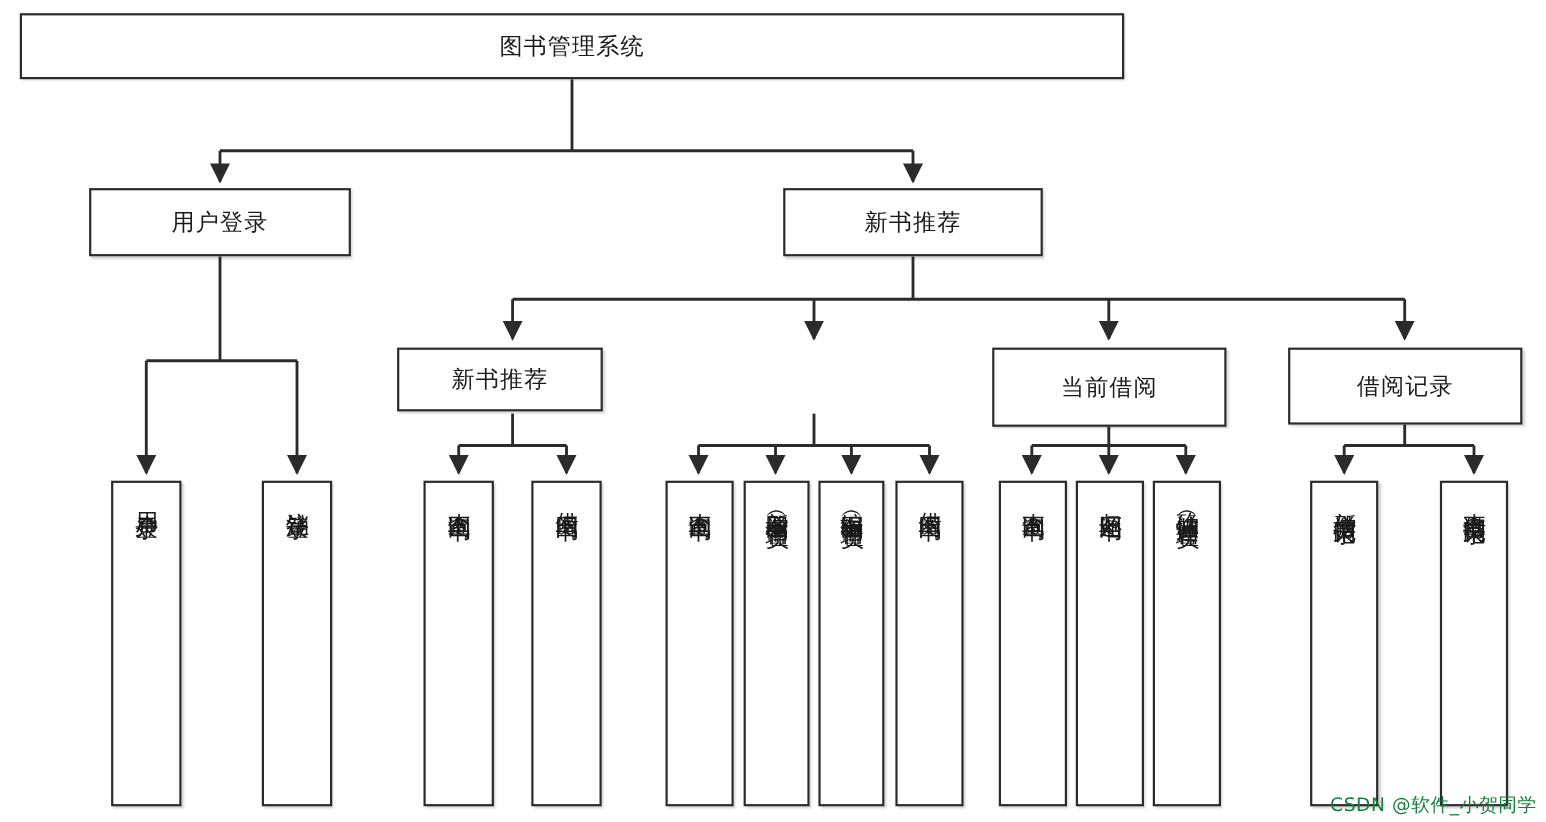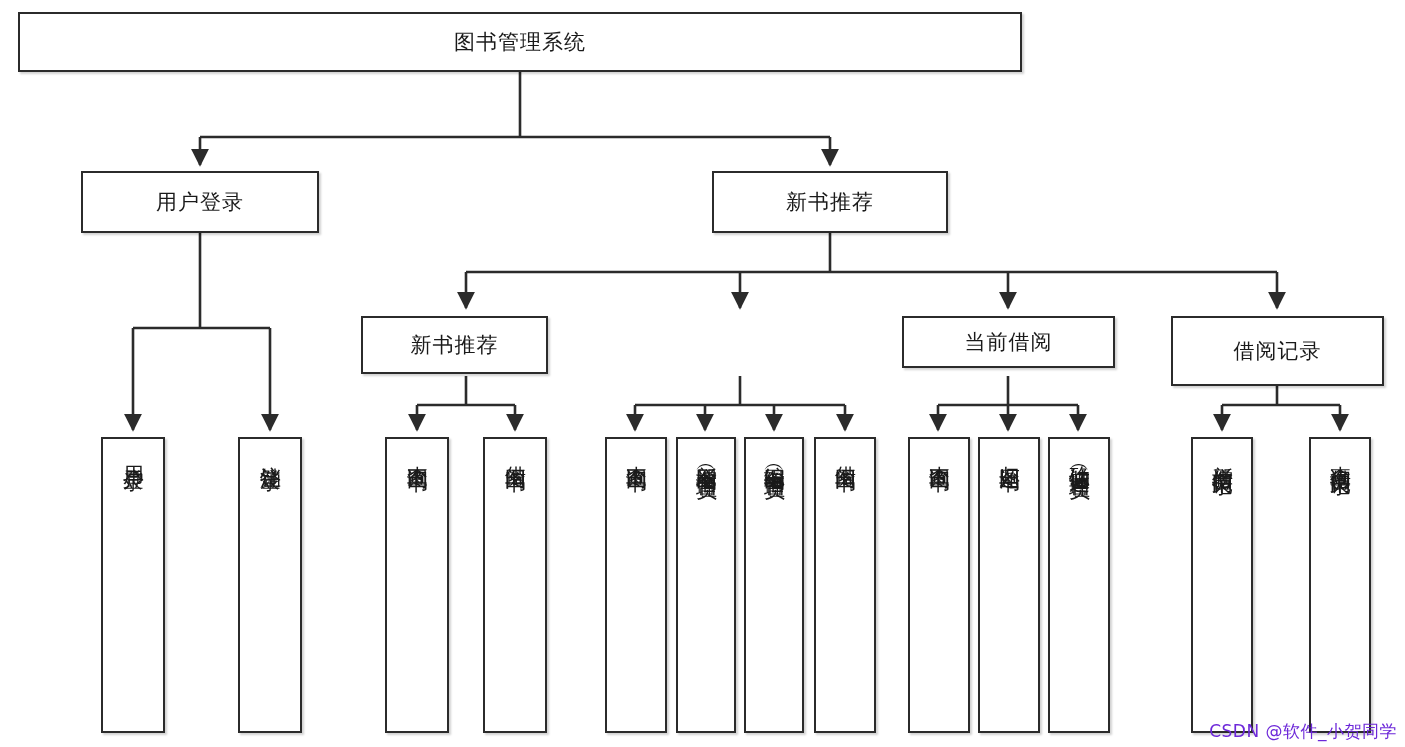--- a/index.html
+++ b/index.html
@@ -61,21 +61,21 @@
     width: 1405px;
     height: 747px;
     pointer-events: none;
   }
   
   #watermark {
     position: absolute;
     right: 8px;
     bottom: 4px;
     font-size: 17px;
-    color: #6d28d9;
+    color: #15803d;
     letter-spacing: 0.5px;
     white-space: nowrap;
     font-family: "DejaVu Sans", "Liberation Sans", sans-serif;
   }
 </style>
 </head>
 <body>
 
 <div id="canvas">
 
@@ -139,21 +139,21 @@
 
   <div class="node" style="left:712px; top:171px; width:236px; height:62px;">
     <span class="label">新书推荐</span>
   </div>
 
   <div class="node" style="left:361px; top:316px; width:187px; height:58px;">
     <span class="label">新书推荐</span>
   </div>
 
 
-  <div class="node" style="left:902px; top:316px; width:213px; height:52px;">
+  <div class="node" style="left:902px; top:316px; width:213px; height:72px;">
     <span class="label">当前借阅</span>
   </div>
 
   <div class="node" style="left:1171px; top:316px; width:213px; height:70px;">
     <span class="label">借阅记录</span>
   </div>
 
   <div class="node vertical" style="left:101px; top:437px; width:64px; height:296px;">
     <span class="label">用户登录</span>
   </div>

